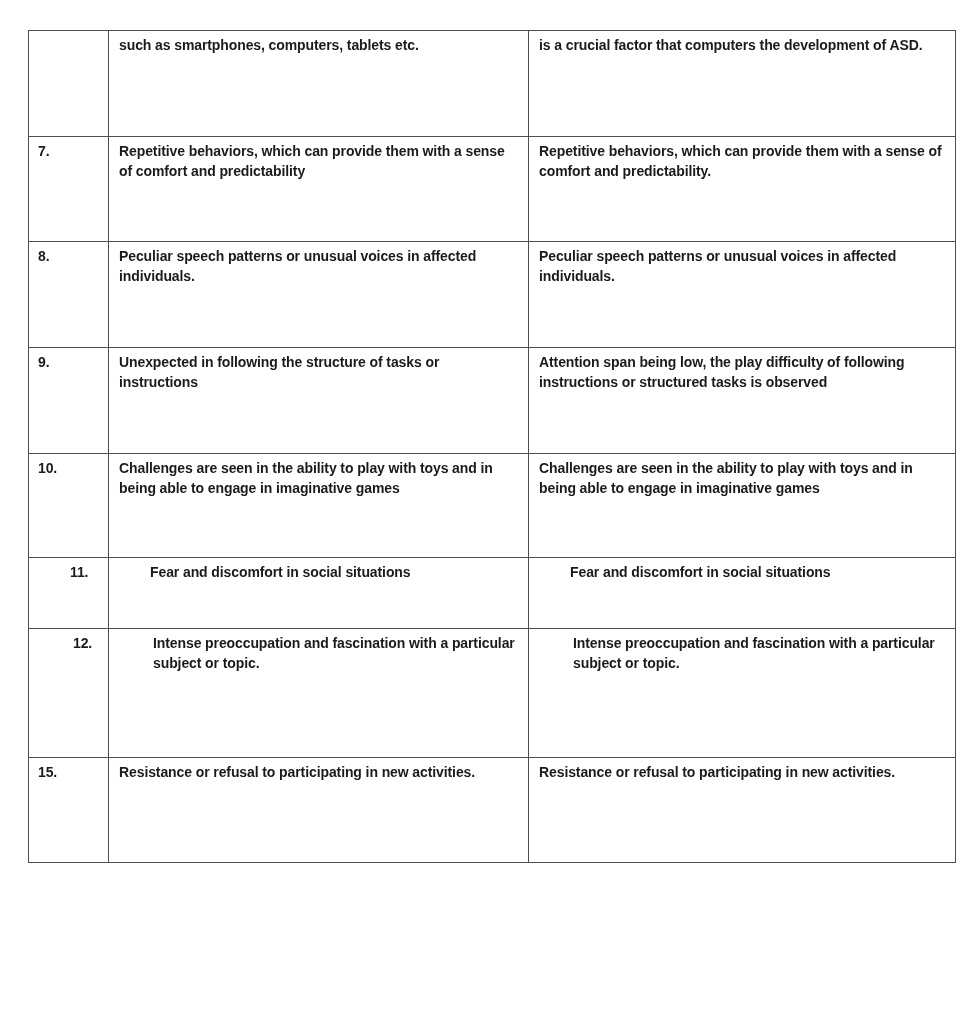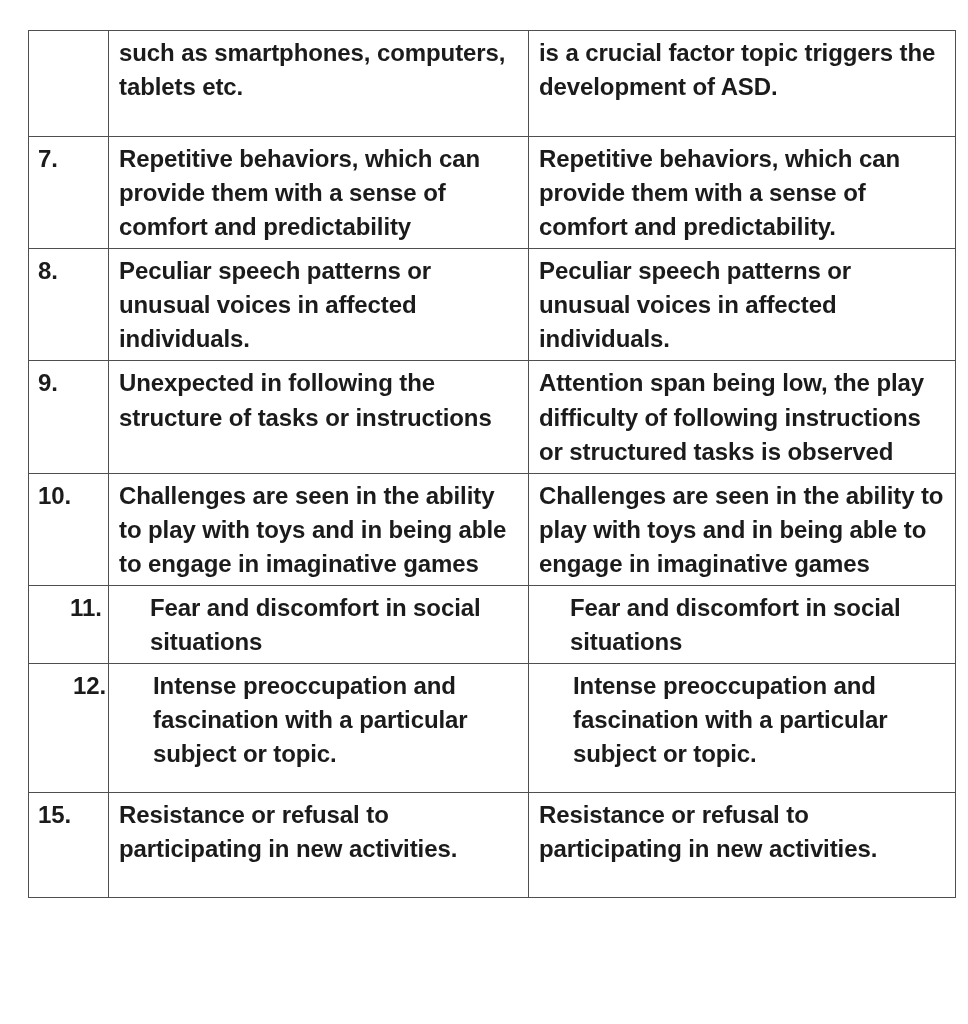--- a/index.html
+++ b/index.html
@@ -25,21 +25,21 @@
     left: 28px;
     top: 30px;
     width: 927px;
     border-collapse: collapse;
     table-layout: fixed;
   }
   .doc-table td {
     border: 1px solid #4f4f4f;
     vertical-align: top;
     padding: 5px 8px 4px 10px;
-    font-size: 24px;
+    font-size: 14px;
     line-height: 1.42;
     color: #1b1b1b;
     font-weight: 600;
     letter-spacing: -0.1px;
     word-wrap: break-word;
     overflow: hidden;
   }
   .col-num  { width: 80px; }
   .col-one  { width: 420px; }
   .col-two  { width: 427px; }
@@ -75,21 +75,21 @@
       <col class="col-two">
     </colgroup>
     <tbody>
 
       <tr class="r-6">
         <td class="num-cell"></td>
         <td>
             <span class="cell-text">such as smartphones, computers, tablets etc.</span>
           </td>
         <td>
-            <span class="cell-text">is a crucial factor topic triggers the development of ASD.</span>
+            <span class="cell-text">is a crucial factor that computers the development of ASD.</span>
           </td>
       </tr>
 
       <tr class="r-7">
         <td class="num-cell">7.</td>
         <td>
             <span class="cell-text">Repetitive behaviors, which can provide them with a sense of comfort and predictability</span>
           </td>
         <td>
             <span class="cell-text">Repetitive behaviors, which can provide them with a sense of comfort and predictability.</span>

